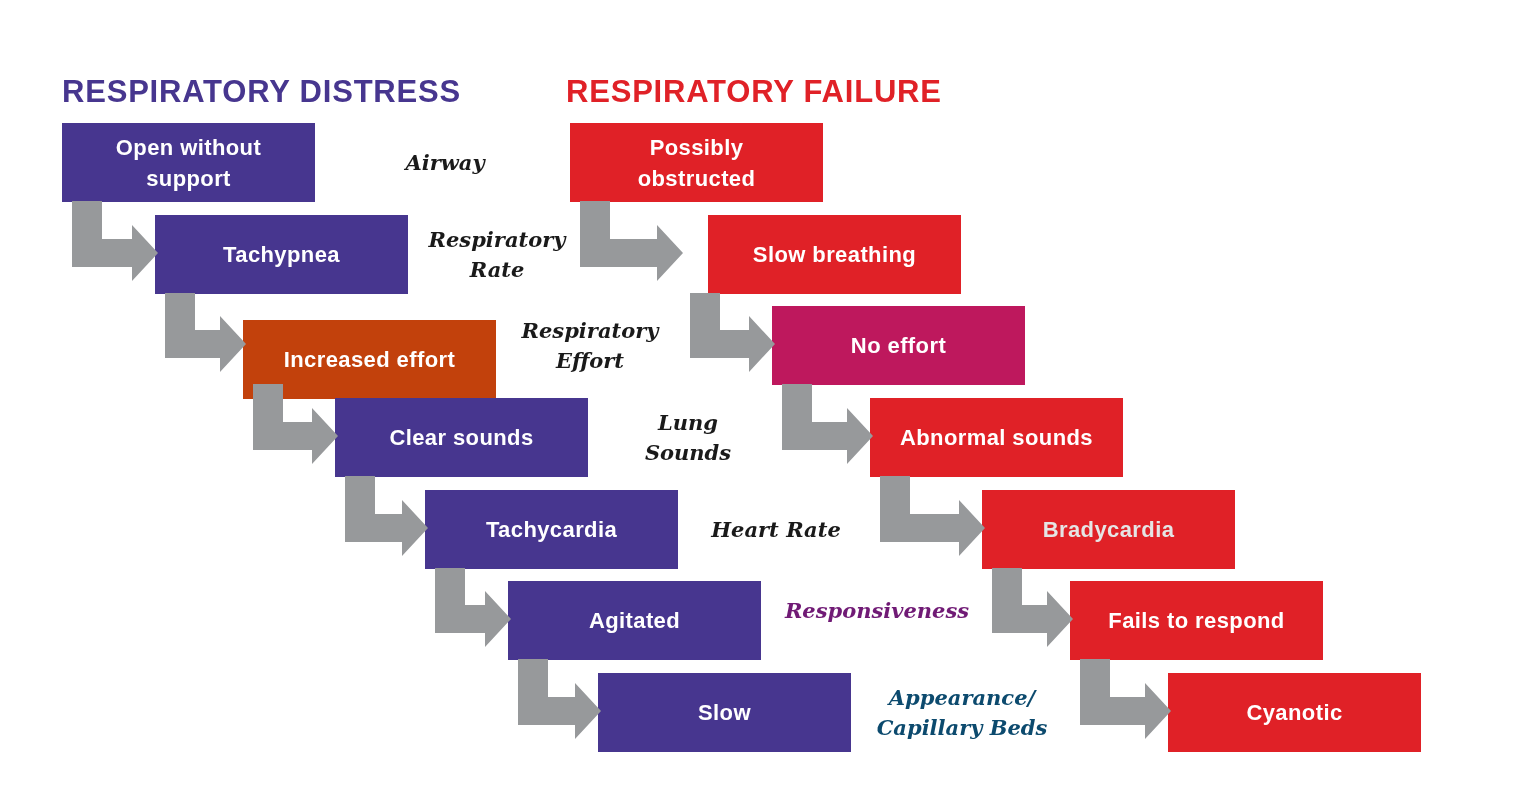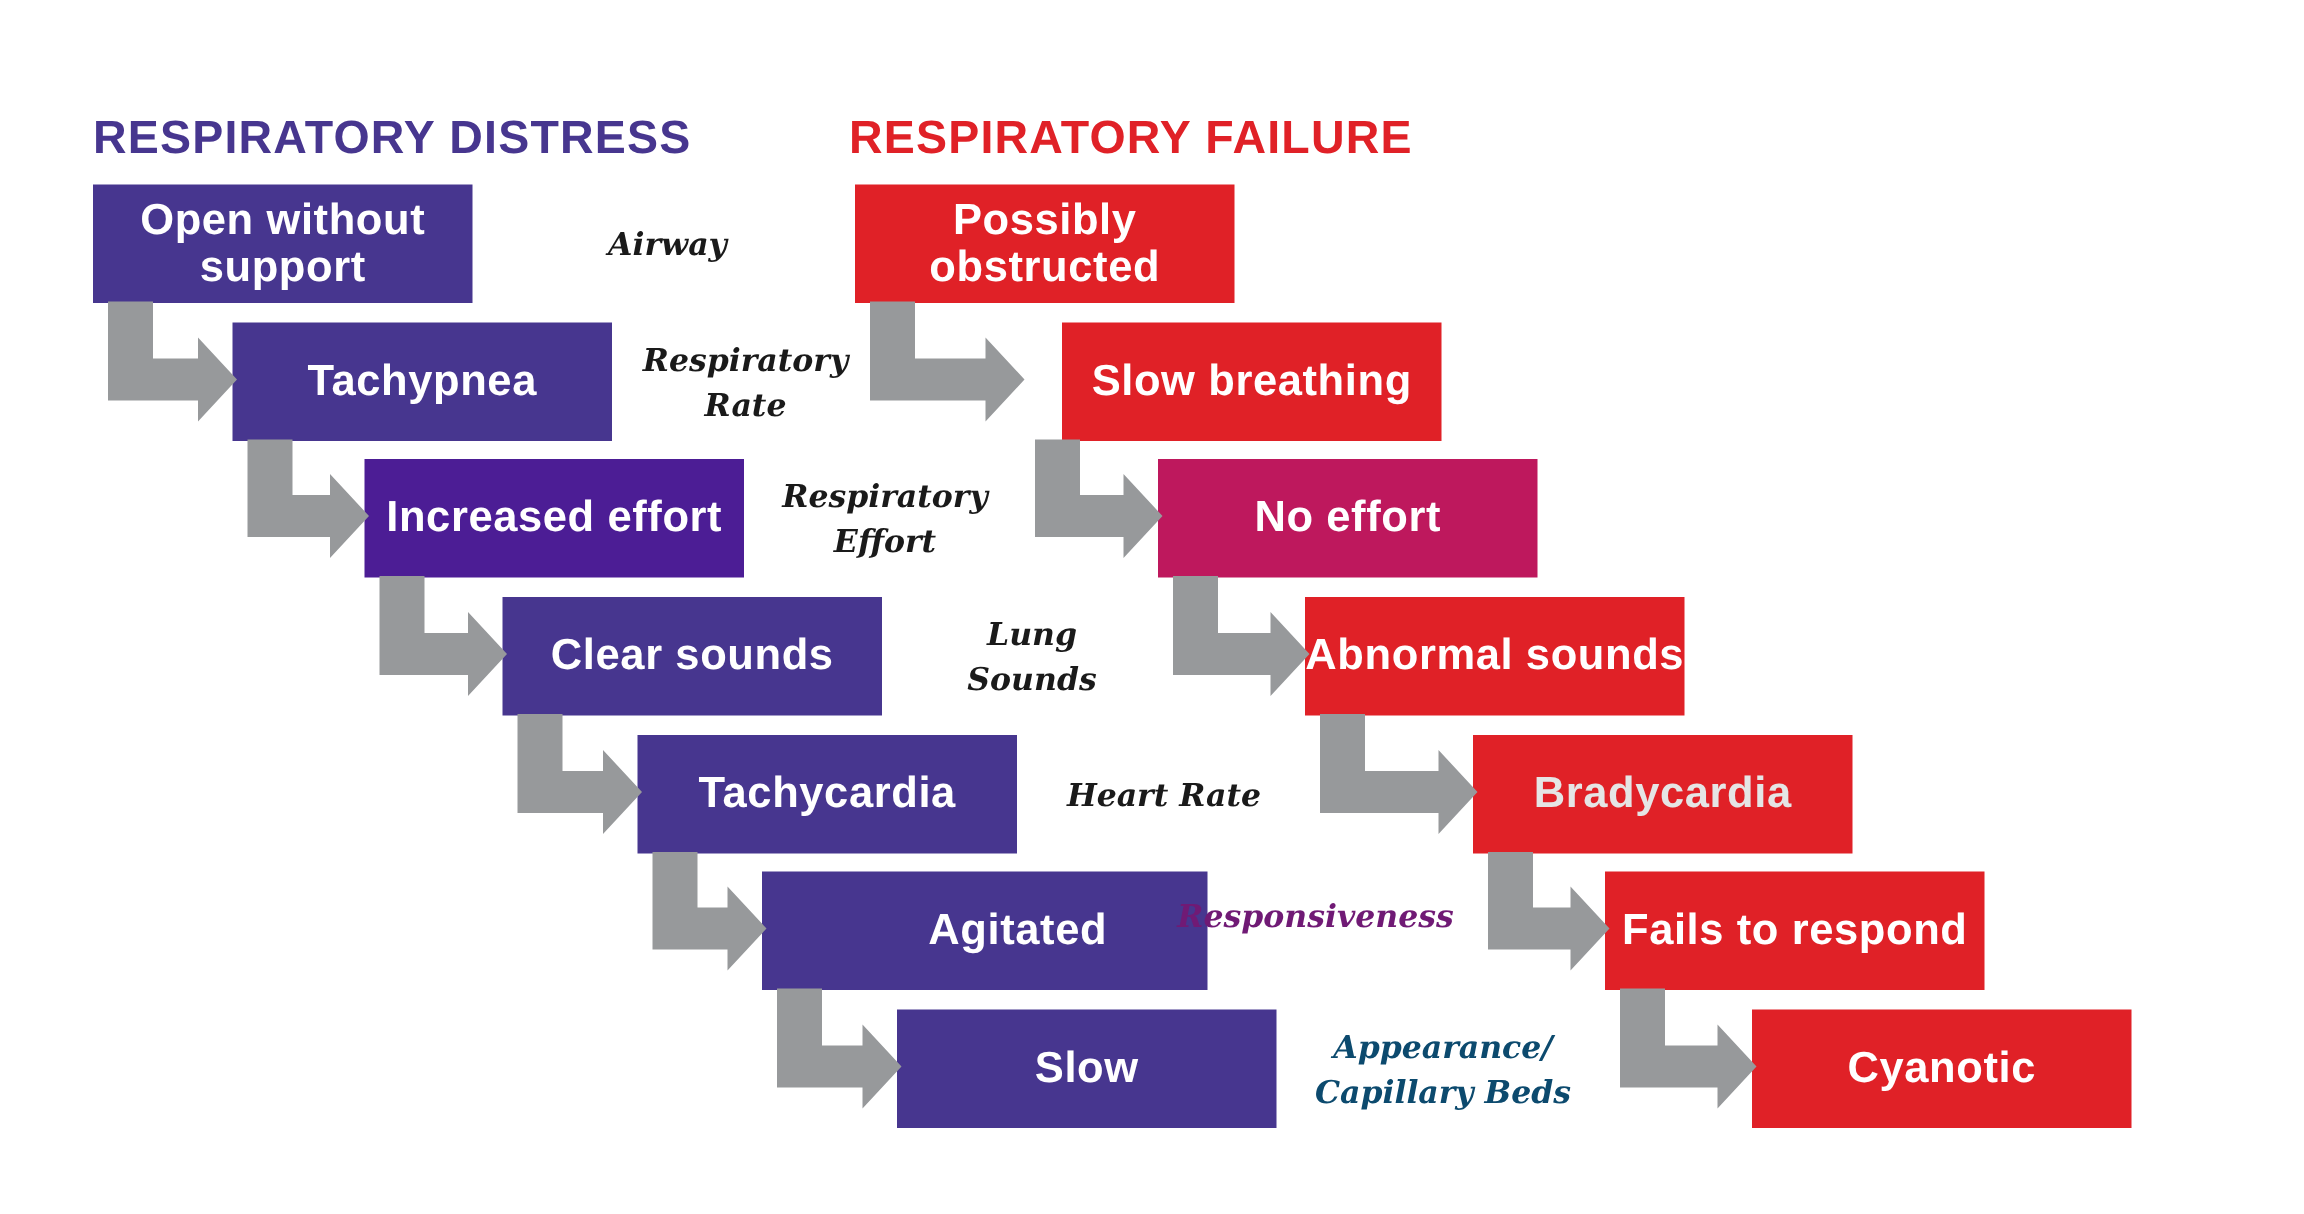--- a/index.html
+++ b/index.html
@@ -23,21 +23,21 @@
   .hdr.failure  { left: 566px; }
   .sign-box {
     position: absolute;
     width: 253px;
     height: 79px;
     display: flex;
     align-items: center;
     justify-content: center;
     text-align: center;
     color: #ffffff;
-    font-size: 29px;
+    font-size: 22px;
     font-weight: bold;
     letter-spacing: 0.4px;
     line-height: 31px;
     white-space: pre-line;
   }
   .cat-label {
     position: absolute;
     transform: translate(-50%, -50%);
     font-family: "DejaVu Serif", "Liberation Serif", serif;
     font-style: italic;
@@ -63,32 +63,32 @@
   <div id="rows">
       <div class="sign-box" style="left: 62px; top: 123px; background: rgb(71, 54, 143); color: rgb(255, 255, 255);">Open without
 support</div>
       <div class="cat-label" style="left: 445px; top: 162.5px; color: rgb(26, 26, 26);">Airway</div>
       <div class="sign-box" style="left: 570px; top: 123px; background: rgb(224, 33, 39); color: rgb(255, 255, 255);">Possibly
 obstructed</div>
       <div class="sign-box" style="left: 155px; top: 215px; background: rgb(71, 54, 143); color: rgb(255, 255, 255);">Tachypnea</div>
       <div class="cat-label" style="left: 497px; top: 254.5px; color: rgb(26, 26, 26);">Respiratory
 Rate</div>
       <div class="sign-box" style="left: 680px; top: 215px; background: rgb(224, 33, 39); color: rgb(255, 255, 255); margin-left: 28px;">Slow breathing</div>
-      <div class="sign-box" style="left: 243px; top: 306px; background: #4c1d95; color: rgb(255, 255, 255);">Increased effort</div>
+      <div class="sign-box" style="left: 243px; top: 320px; background: #c2410c; color: rgb(255, 255, 255);">Increased effort</div>
       <div class="cat-label" style="left: 590px; top: 345.5px; color: rgb(26, 26, 26);">Respiratory
 Effort</div>
       <div class="sign-box" style="left: 772px; top: 306px; background: #be185d; color: rgb(255, 255, 255);">No effort</div>
       <div class="sign-box" style="left: 335px; top: 398px; background: rgb(71, 54, 143); color: rgb(255, 255, 255);">Clear sounds</div>
       <div class="cat-label" style="left: 688px; top: 437.5px; color: rgb(26, 26, 26);">Lung
 Sounds</div>
       <div class="sign-box" style="left: 870px; top: 398px; background: rgb(224, 33, 39); color: rgb(255, 255, 255);">Abnormal sounds</div>
       <div class="sign-box" style="left: 425px; top: 490px; background: rgb(71, 54, 143); color: rgb(255, 255, 255);">Tachycardia</div>
       <div class="cat-label" style="left: 776px; top: 529.5px; color: rgb(26, 26, 26);">Heart Rate</div>
       <div class="sign-box" style="left: 982px; top: 490px; background: rgb(224, 33, 39); color: #e5e5e5;">Bradycardia</div>
-      <div class="sign-box" style="left: 508px; top: 581px; background: rgb(71, 54, 143); color: rgb(255, 255, 255); padding-left: 44px;">Agitated</div>
+      <div class="sign-box" style="left: 508px; top: 581px; background: rgb(71, 54, 143); color: rgb(255, 255, 255);">Agitated</div>
       <div class="cat-label" style="left: 877px; top: 611px; color: #701a75;">Responsiveness</div>
       <div class="sign-box" style="left: 1070px; top: 581px; background: rgb(224, 33, 39); color: rgb(255, 255, 255);">Fails to respond</div>
       <div class="sign-box" style="left: 598px; top: 673px; background: rgb(71, 54, 143); color: rgb(255, 255, 255);">Slow</div>
       <div class="cat-label" style="left: 962px; top: 712.5px; color: #0c4a6e;">Appearance/
 Capillary Beds</div>
       <div class="sign-box" style="left: 1168px; top: 673px; background: rgb(224, 33, 39); color: rgb(255, 255, 255);">Cyanotic</div>
     </div>
   <svg id="arrows" xmlns="http://www.w3.org/2000/svg">
       <polygon points="72,201 102,201 102,239 132,239 132,225 158,253 132,281 132,267 72,267" fill="#97999B"></polygon>
       <polygon points="580,201 610,201 610,239 657,239 657,225 683,253 657,281 657,267 580,267" fill="#97999B"></polygon>

